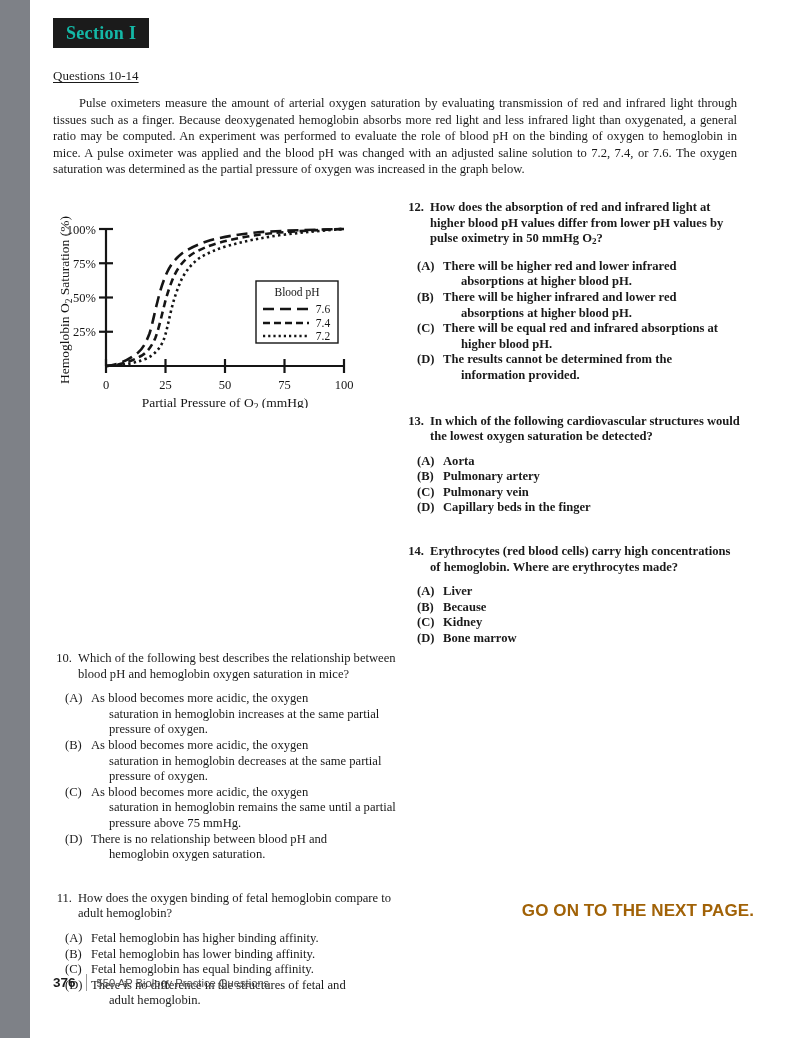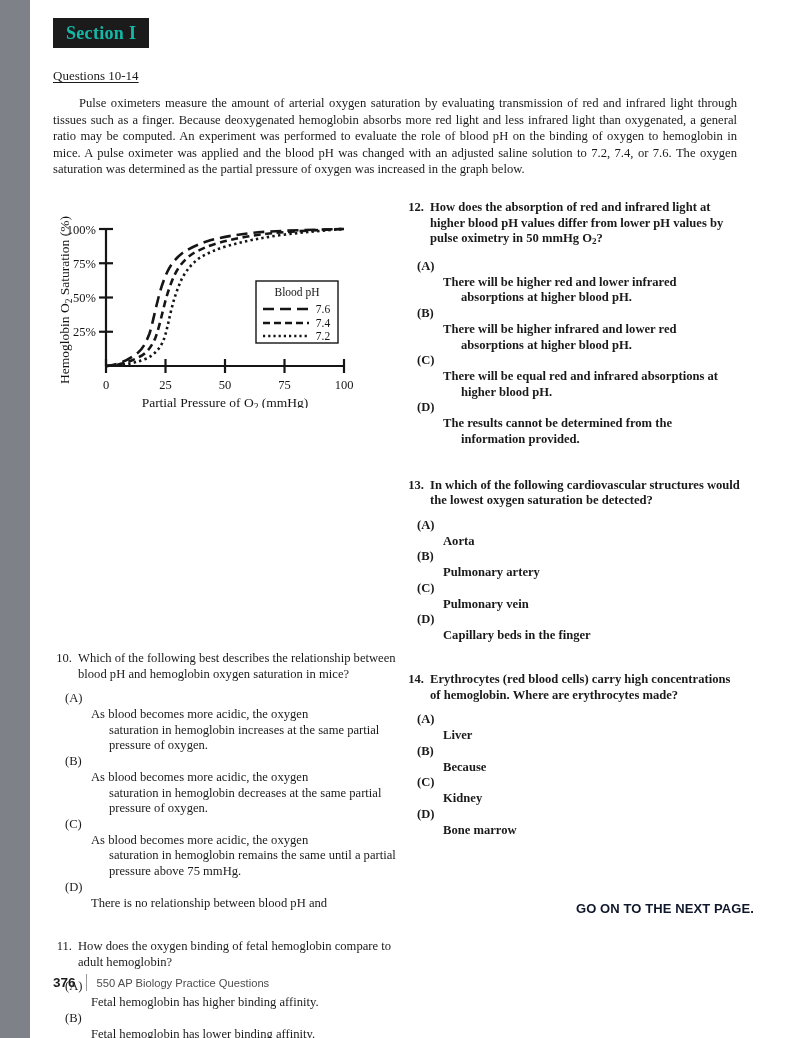--- a/index.html
+++ b/index.html
@@ -112,39 +112,38 @@
   }
   .choice-letter {
     width: 36px;
     flex: 0 0 36px;
     padding-left: 12px;
     box-sizing: border-box;
   }
   .choice-text {
     flex: 1;
     padding-left: 2px;
-    margin-top: 16px;
   }
   .choice-text .cont { display: block; padding-left: 18px; }
 
   
   .q10 { margin-top: 243px; }
   .q11 { margin-top: 28px; }
   .q13 { margin-top: 30px; }
   .q14 { margin-top: 28px; }
 
   
   .go-on {
     position: absolute;
     right: 46px; top: 901px;
     font-family: "Liberation Sans", sans-serif;
     font-weight: bold;
-    font-size: 13px;
+    font-size: 17px;
     letter-spacing: 0.1px;
-    color: #0f172a;
+    color: #a16207;
   }
 
   
   .footer {
     position: absolute;
     left: 23px; top: 974px;
     display: flex;
     align-items: center;
     font-family: "Liberation Sans", sans-serif;
   }
@@ -288,20 +287,21 @@
           <div class="choice-letter">(C)</div>
           <div class="choice-text">
             <span>As blood becomes more acidic, the oxygen</span>
             <span class="cont">saturation in hemoglobin remains the same until a partial pressure above 75 mmHg.</span>
           </div>
         </div>
         <div class="choice">
           <div class="choice-letter">(D)</div>
           <div class="choice-text">
             <span>There is no relationship between blood pH and</span>
+            <span class="cont">hemoglobin oxygen saturation.</span>
           </div>
         </div>
       </div>
     </div>
 
     <div class="q-block q11">
       <div class="q-stem">
         <div class="q-num">11.</div>
         <div class="q-text">How does the oxygen binding of fetal hemoglobin compare to adult hemoglobin?</div>
       </div>

